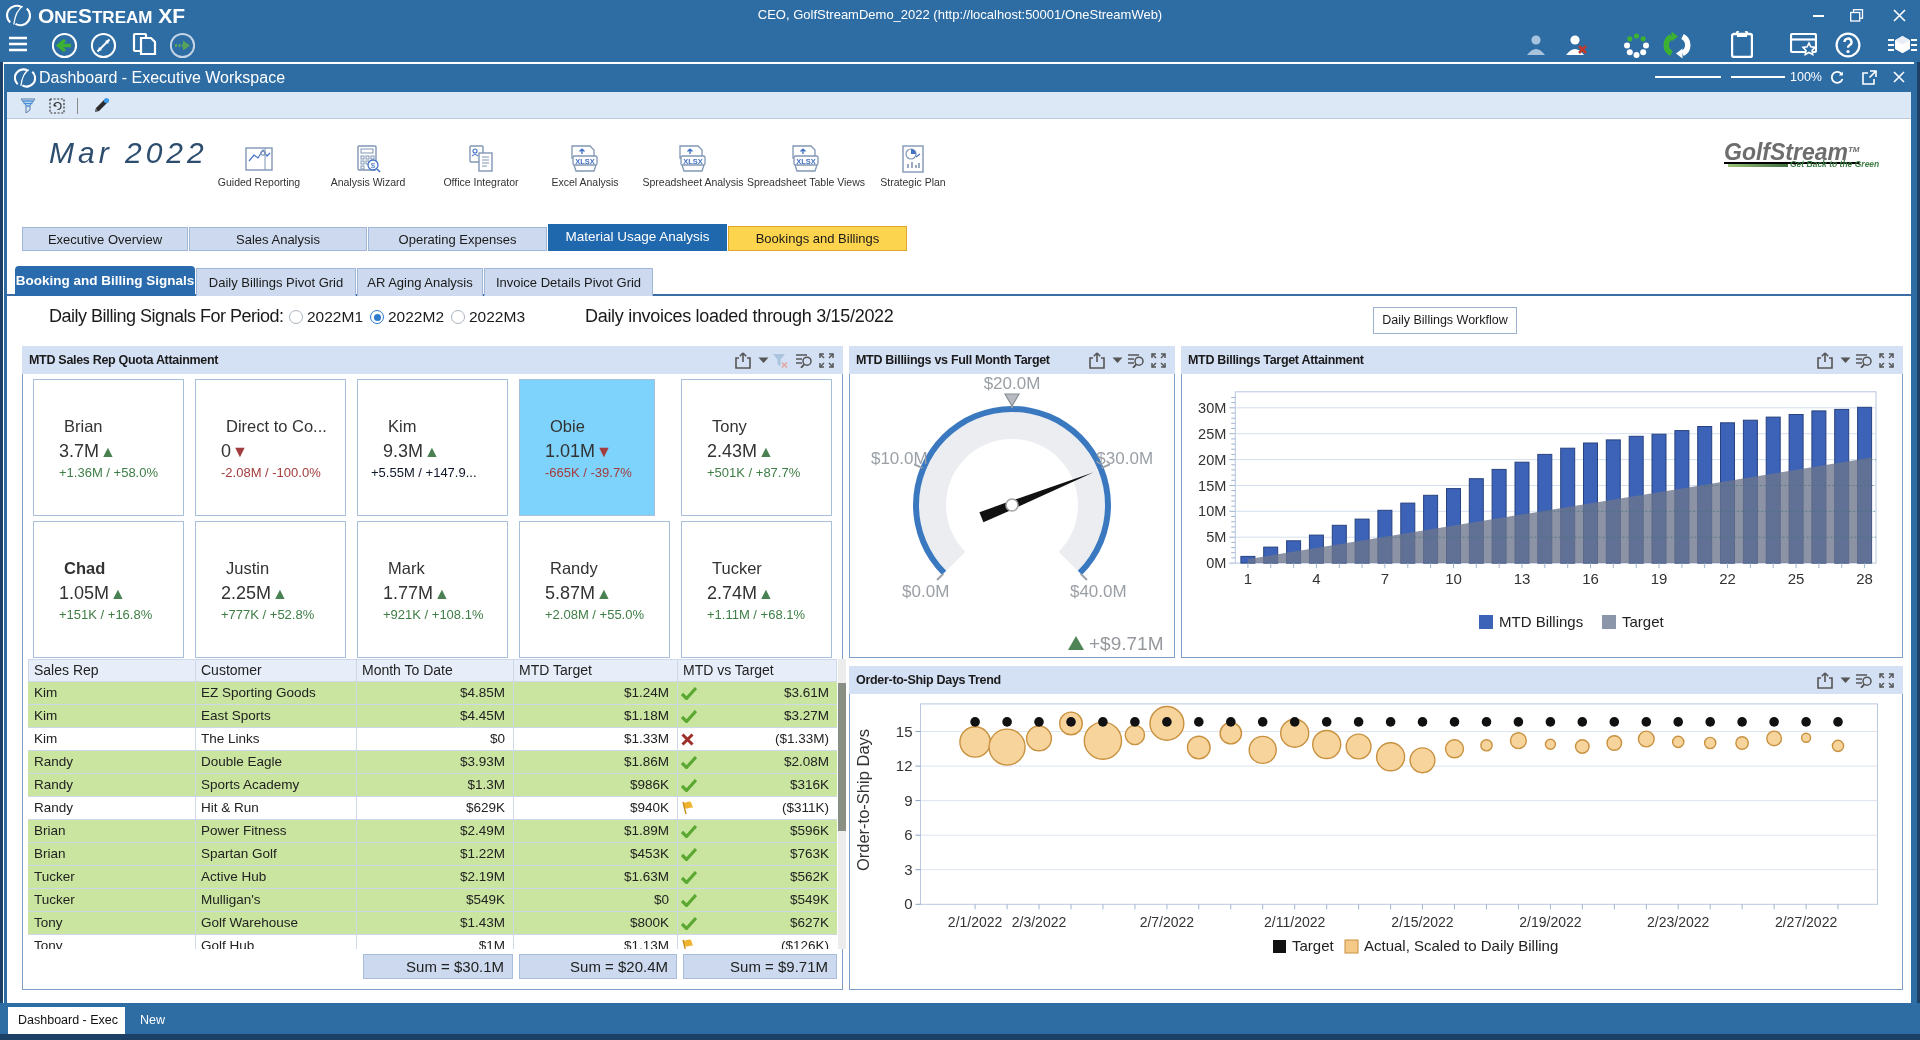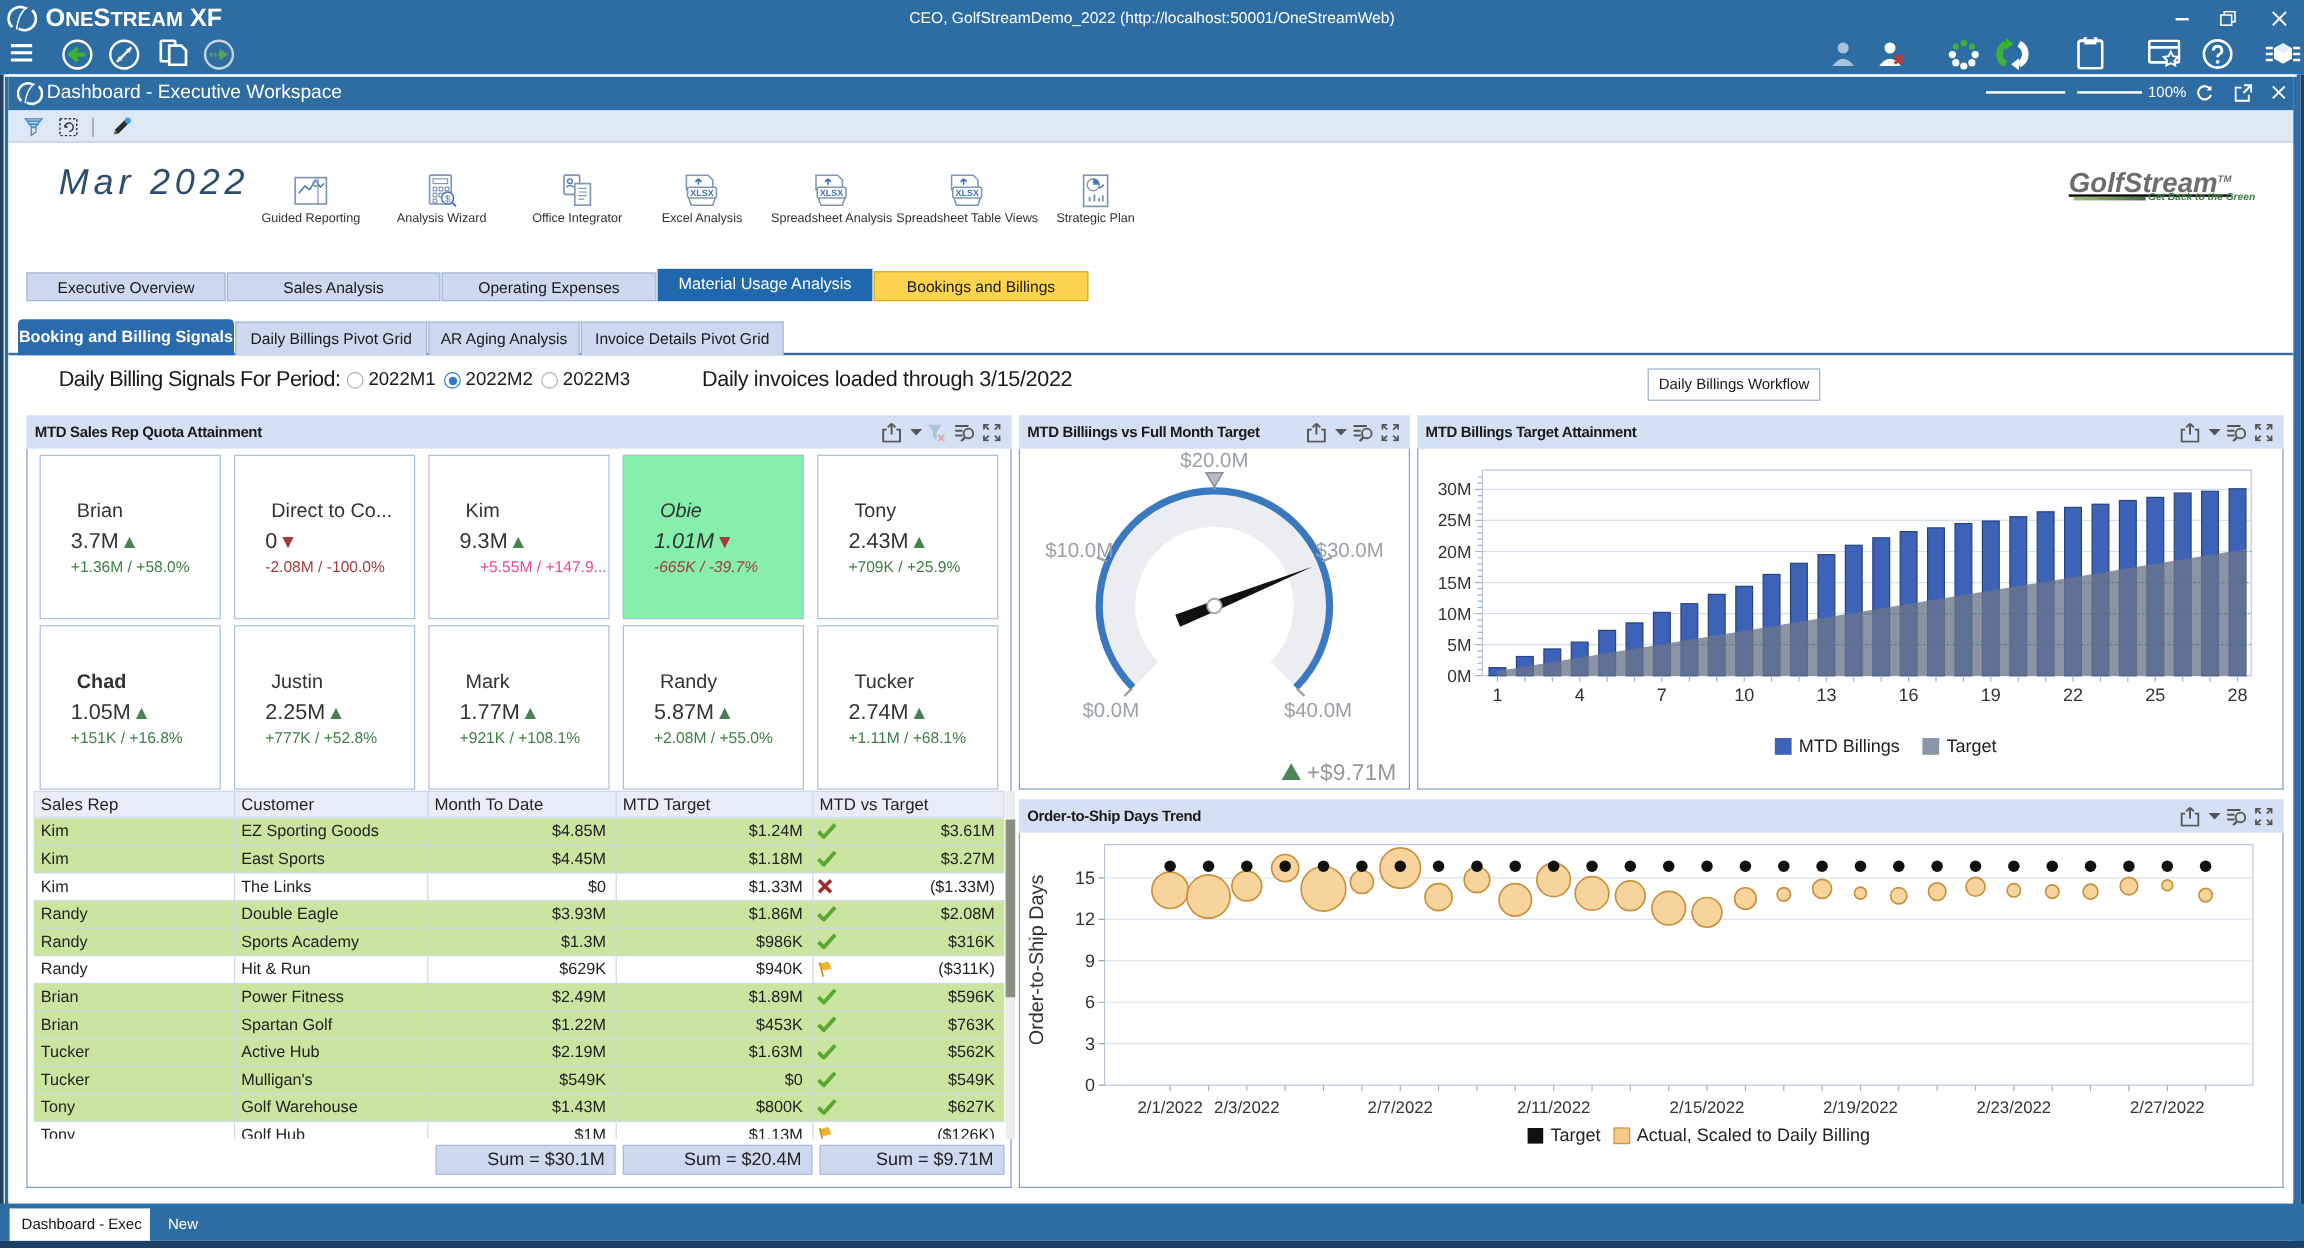--- a/index.html
+++ b/index.html
@@ -258,31 +258,31 @@
 <div style="margin:3px 0 0 25px;font-size:13px;color:#3e7e46;">+1.36M / +58.0%</div>
 </div>
 <div class="abs" style="left:195px;top:379px;width:151px;height:137px;background:#fff;border:1px solid #a9c0dc;">
 <div style="margin:37px 0 0 30px;font-size:16.5px;color:#333;">Direct to Co...</div>
 <div style="margin:5px 0 0 25px;font-size:18px;color:#333;">0<span style="color:#a33c3c;font-size:16px;margin-left:1px;">▼</span></div>
 <div style="margin:3px 0 0 25px;font-size:13px;color:#a43c3c;">-2.08M / -100.0%</div>
 </div>
 <div class="abs" style="left:357px;top:379px;width:151px;height:137px;background:#fff;border:1px solid #a9c0dc;">
 <div style="margin:37px 0 0 30px;font-size:16.5px;color:#333;">Kim</div>
 <div style="margin:5px 0 0 25px;font-size:18px;color:#333;">9.3M<span style="color:#4a8152;font-size:16px;margin-left:1px;">▲</span></div>
-<div style="margin:3px 0 0 42px;font-size:13px;color:#ec4899;">+5.55M / +147.9...</div>
-</div>
-<div class="abs" style="left:519px;top:379px;width:151px;height:137px;background:#86efac;border:1px solid #a9c0dc;font-style:italic;">
+<div style="margin:3px 0 0 13px;font-size:13px;color:#0f172a;">+5.55M / +147.9...</div>
+</div>
+<div class="abs" style="left:519px;top:379px;width:136px;height:137px;background:#7dd3fc;border:1px solid #a9c0dc;">
 <div style="margin:37px 0 0 30px;font-size:16.5px;color:#333;">Obie</div>
 <div style="margin:5px 0 0 25px;font-size:18px;color:#333;">1.01M<span style="color:#a33c3c;font-size:16px;margin-left:1px;">▼</span></div>
 <div style="margin:3px 0 0 25px;font-size:13px;color:#a43c3c;">-665K / -39.7%</div>
 </div>
 <div class="abs" style="left:681px;top:379px;width:151px;height:137px;background:#fff;border:1px solid #a9c0dc;">
 <div style="margin:37px 0 0 30px;font-size:16.5px;color:#333;">Tony</div>
 <div style="margin:5px 0 0 25px;font-size:18px;color:#333;">2.43M<span style="color:#4a8152;font-size:16px;margin-left:1px;">▲</span></div>
-<div style="margin:3px 0 0 25px;font-size:13px;color:#3e7e46;">+709K / +25.9%</div>
+<div style="margin:3px 0 0 25px;font-size:13px;color:#3e7e46;">+501K / +87.7%</div>
 </div>
 <div class="abs" style="left:33px;top:521px;width:151px;height:137px;background:#fff;border:1px solid #a9c0dc;">
 <div style="margin:37px 0 0 30px;font-size:16.5px;color:#333;font-weight:bold;">Chad</div>
 <div style="margin:5px 0 0 25px;font-size:18px;color:#333;">1.05M<span style="color:#4a8152;font-size:16px;margin-left:1px;">▲</span></div>
 <div style="margin:3px 0 0 25px;font-size:13px;color:#3e7e46;">+151K / +16.8%</div>
 </div>
 <div class="abs" style="left:195px;top:521px;width:151px;height:137px;background:#fff;border:1px solid #a9c0dc;">
 <div style="margin:37px 0 0 30px;font-size:16.5px;color:#333;">Justin</div>
 <div style="margin:5px 0 0 25px;font-size:18px;color:#333;">2.25M<span style="color:#4a8152;font-size:16px;margin-left:1px;">▲</span></div>
 <div style="margin:3px 0 0 25px;font-size:13px;color:#3e7e46;">+777K / +52.8%</div>

